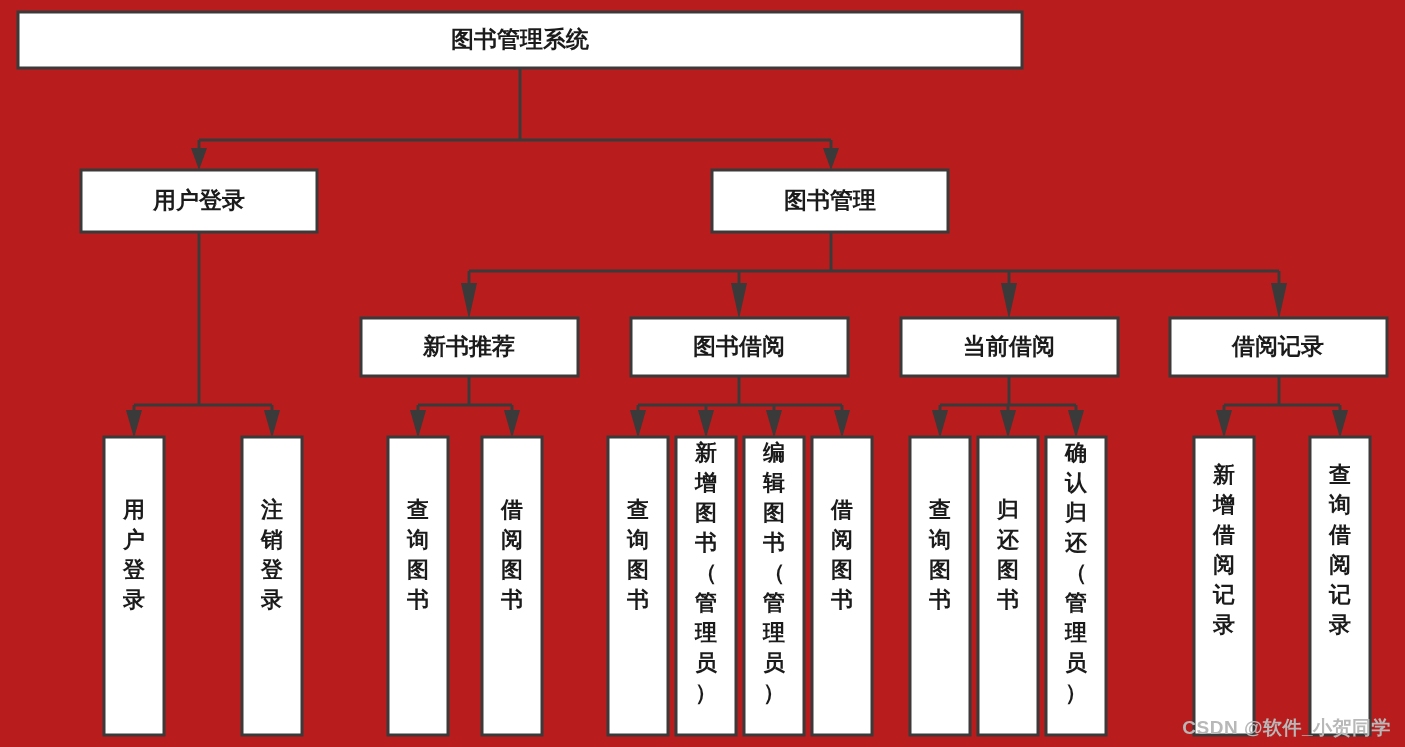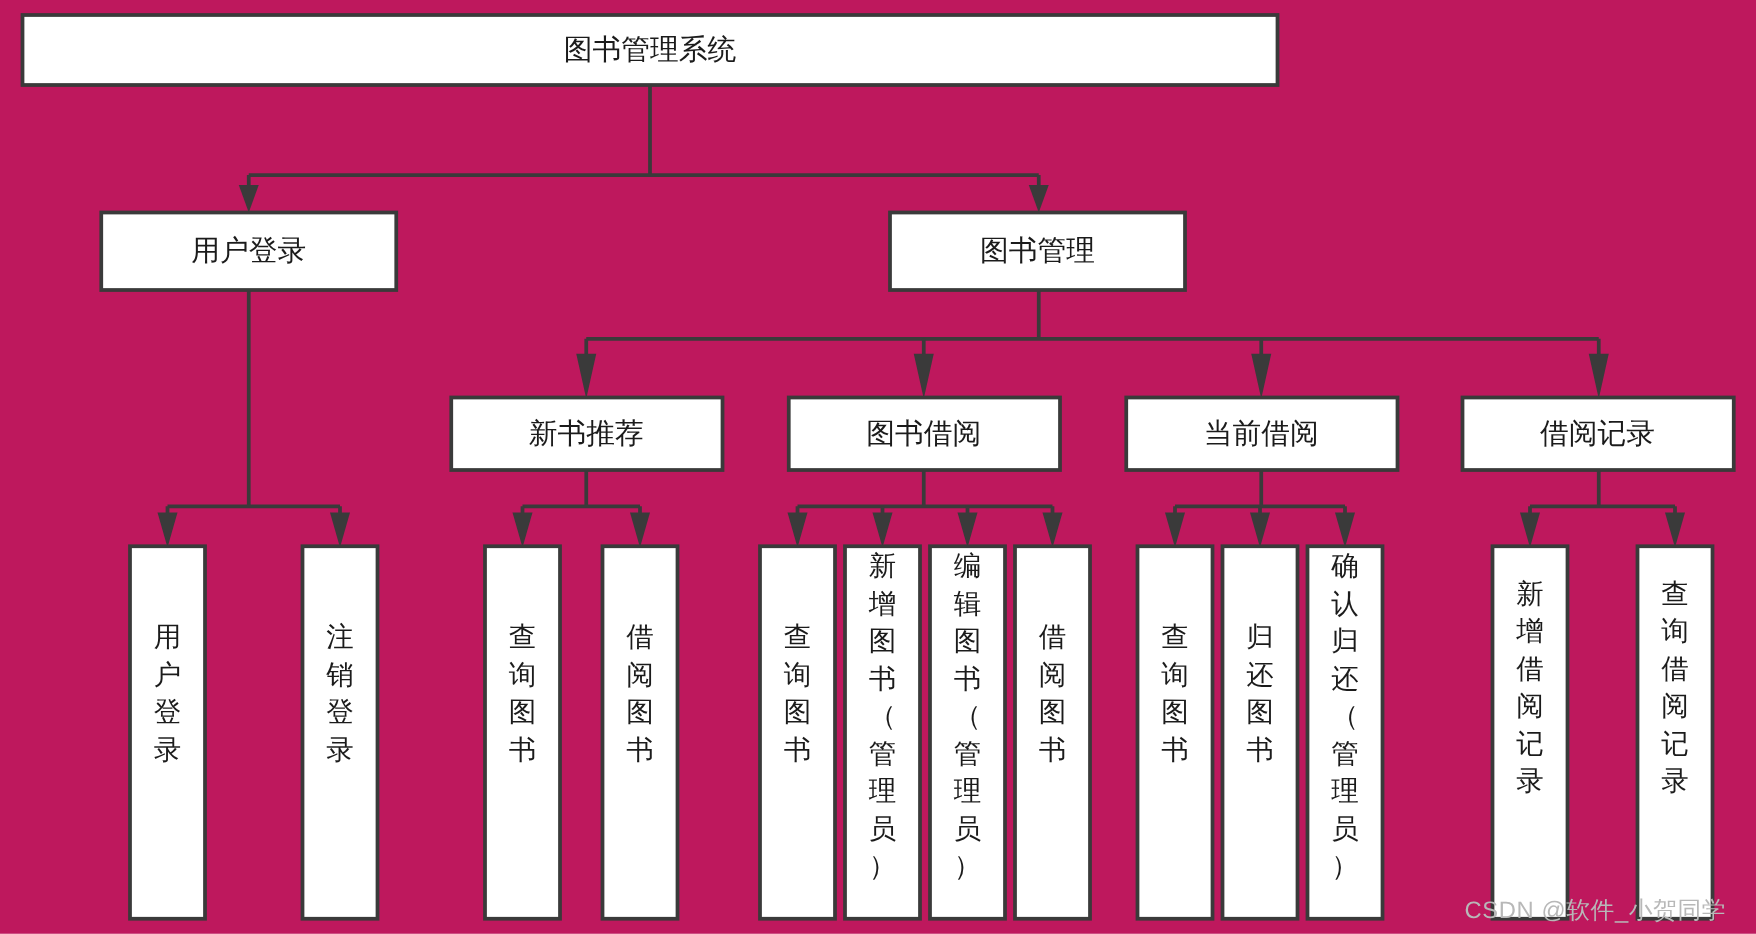--- a/index.html
+++ b/index.html
@@ -10,21 +10,22 @@
   body {
     width: 1405px;
     height: 747px;
     font-family: "Liberation Sans", "DejaVu Sans", sans-serif;
     overflow: hidden;
   }
   #diagram-root {
     position: relative;
     width: 1405px;
     height: 747px;
-    background: #be185d;
+    background: #b91c1c;
+    font-weight: bold;
   }
   svg#flowchart {
     display: block;
     width: 1405px;
     height: 747px;
   }
   .node-rect {
     fill: #ffffff;
     stroke: #3a3a3a;
     stroke-width: 3;
@@ -47,21 +48,21 @@
     dominant-baseline: middle;
   }
   .node-label-vertical {
     fill: #1b1b1b;
     font-family: "Liberation Sans", "DejaVu Sans", sans-serif;
     font-size: 22px;
     text-anchor: middle;
   }
   .watermark {
     position: absolute;
-    right: 24px;
+    right: 14px;
     bottom: 6px;
     color: #b8b8b8;
     font-size: 19px;
     font-family: "Liberation Sans", "DejaVu Sans", sans-serif;
     white-space: nowrap;
     letter-spacing: 0.5px;
     pointer-events: none;
   }
 </style>
 </head>

